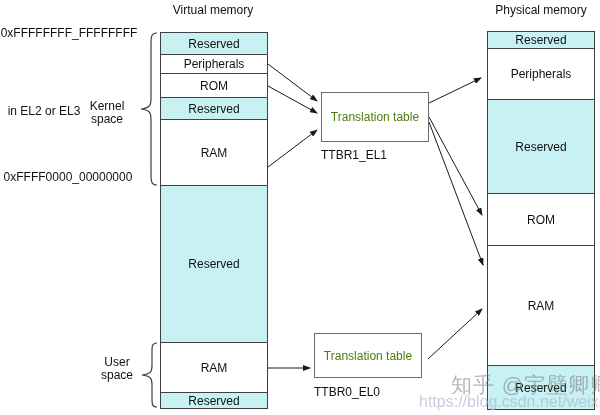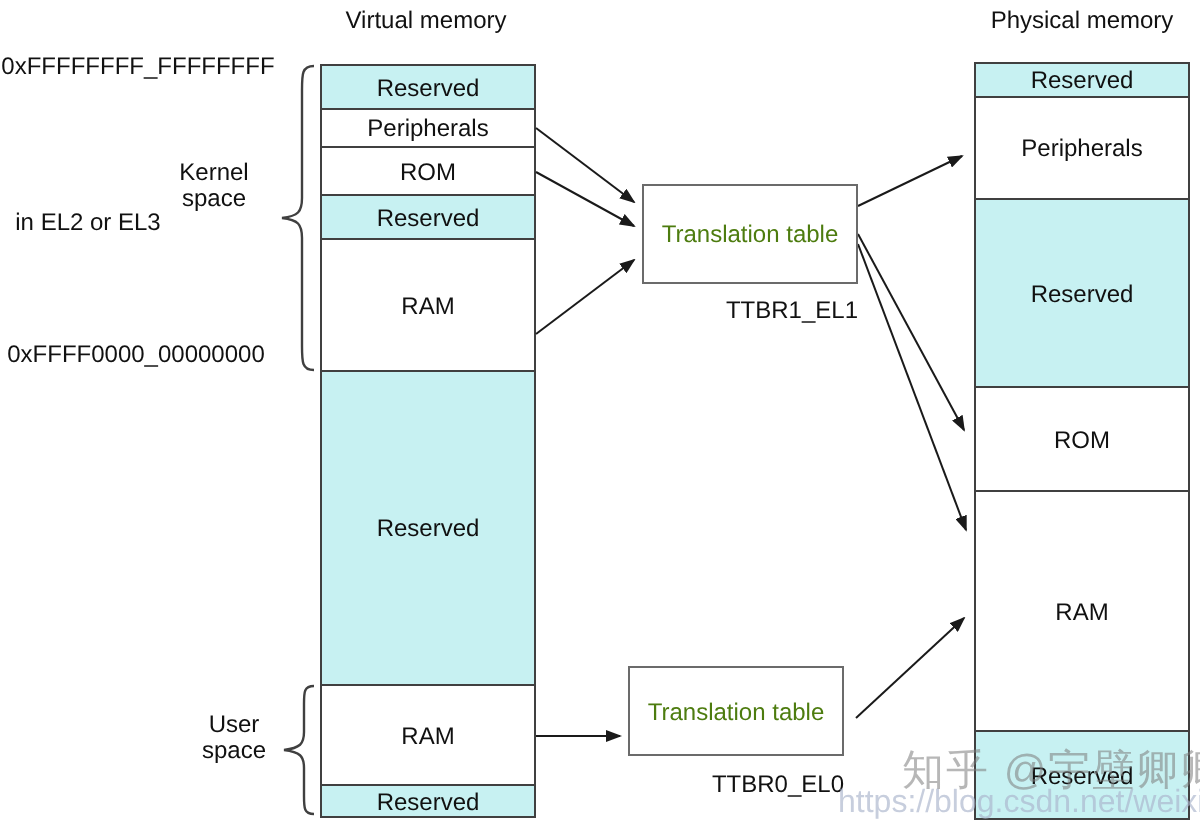--- a/index.html
+++ b/index.html
@@ -21,21 +21,21 @@
     display:flex;align-items:center;justify-content:center;
     font-size:12px;color:#111;background:#ffffff;
   }
   .block:last-child{border-bottom:none;}
   .block.reserved{background:#c7f1f2;}
   .ttbox{
     position:absolute;border:1px solid #6b6b6b;background:#ffffff;
     box-sizing:border-box;display:flex;align-items:center;justify-content:center;
     font-size:12px;color:#4d7c0f;z-index:3;
   }
-  .ttreg{position:absolute;font-size:12px;color:#111;text-align:right;white-space:nowrap;z-index:3;}
+  .ttreg{position:absolute;font-size:12px;color:#111;text-align:left;white-space:nowrap;z-index:3;}
   #overlay{position:absolute;left:0;top:0;z-index:2;pointer-events:none;}
   #watermark-main{
     position:absolute;left:451px;top:371px;z-index:6;font-size:21px;
     color:#7d7d7d;opacity:.55;white-space:nowrap;letter-spacing:1px;
   }
   #watermark-url{
     position:absolute;left:377px;top:393px;z-index:5;font-size:16px;
     color:#aab4cc;opacity:.65;white-space:nowrap;padding-left:42px;
   }
 </style>
@@ -43,21 +43,21 @@
 <body>
 
 <div id="stage">
 
   <div class="title" style="left:133px;top:3px;width:160px;text-align:center;">Virtual memory</div>
   <div class="title" style="left:461px;top:3px;width:160px;text-align:center;">Physical memory</div>
 
   <div class="addr" style="left:0;top:26px;width:138px;">0xFFFFFFFF_FFFFFFFF</div>
   <div class="addr" style="left:0;top:170px;width:136px;">0xFFFF0000_00000000</div>
 
-  <div class="annot" style="left:77px;top:80px;width:60px;">
+  <div class="annot" style="left:77px;top:100px;width:60px;">
     <div>Kernel</div>
     <div>space</div>
   </div>
   <div class="annot" style="left:0px;top:105px;width:88px;">
     <div>in EL2 or EL3</div>
   </div>
   <div class="annot" style="left:87px;top:356px;width:60px;">
     <div>User</div>
     <div>space</div>
   </div>

